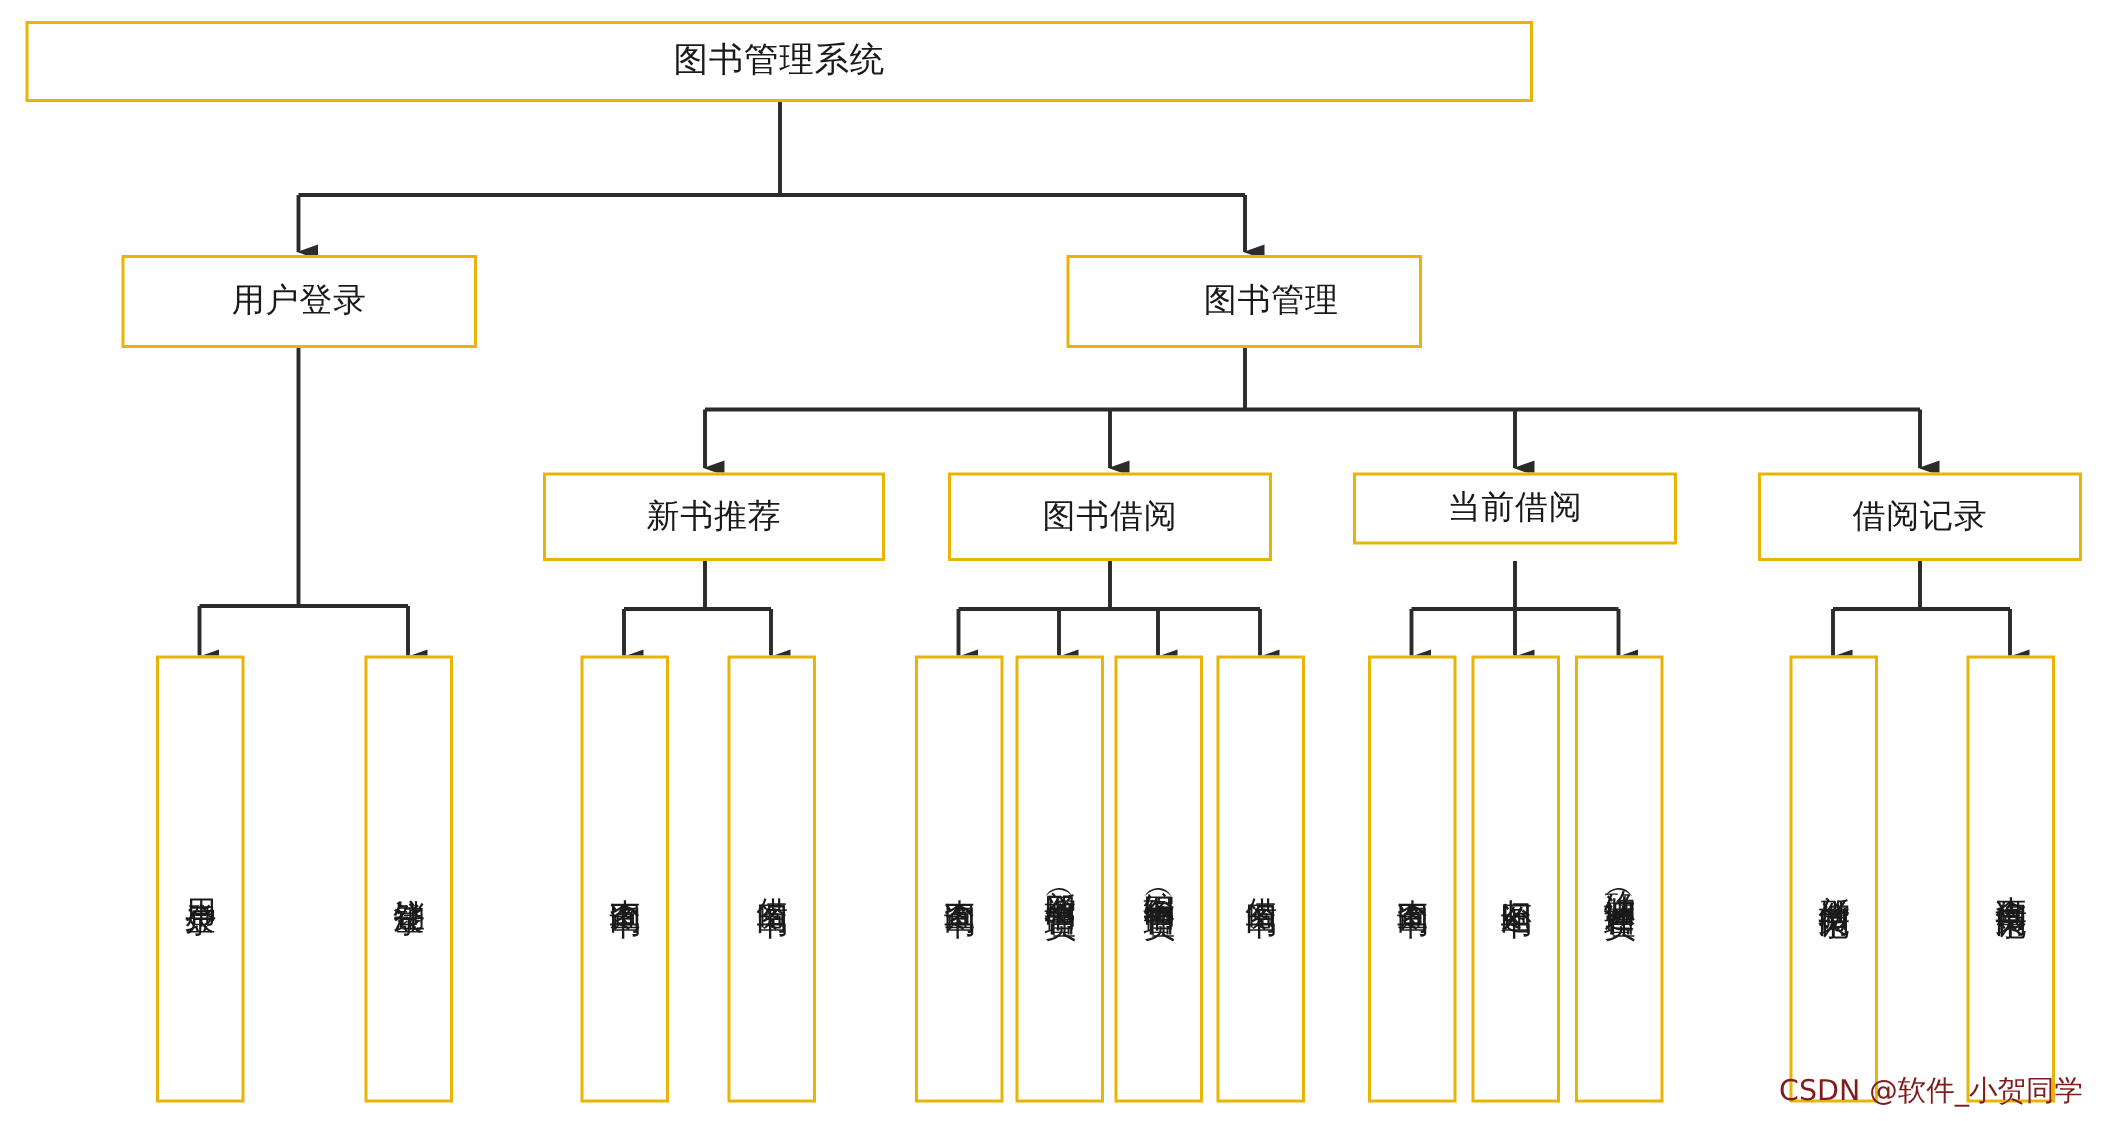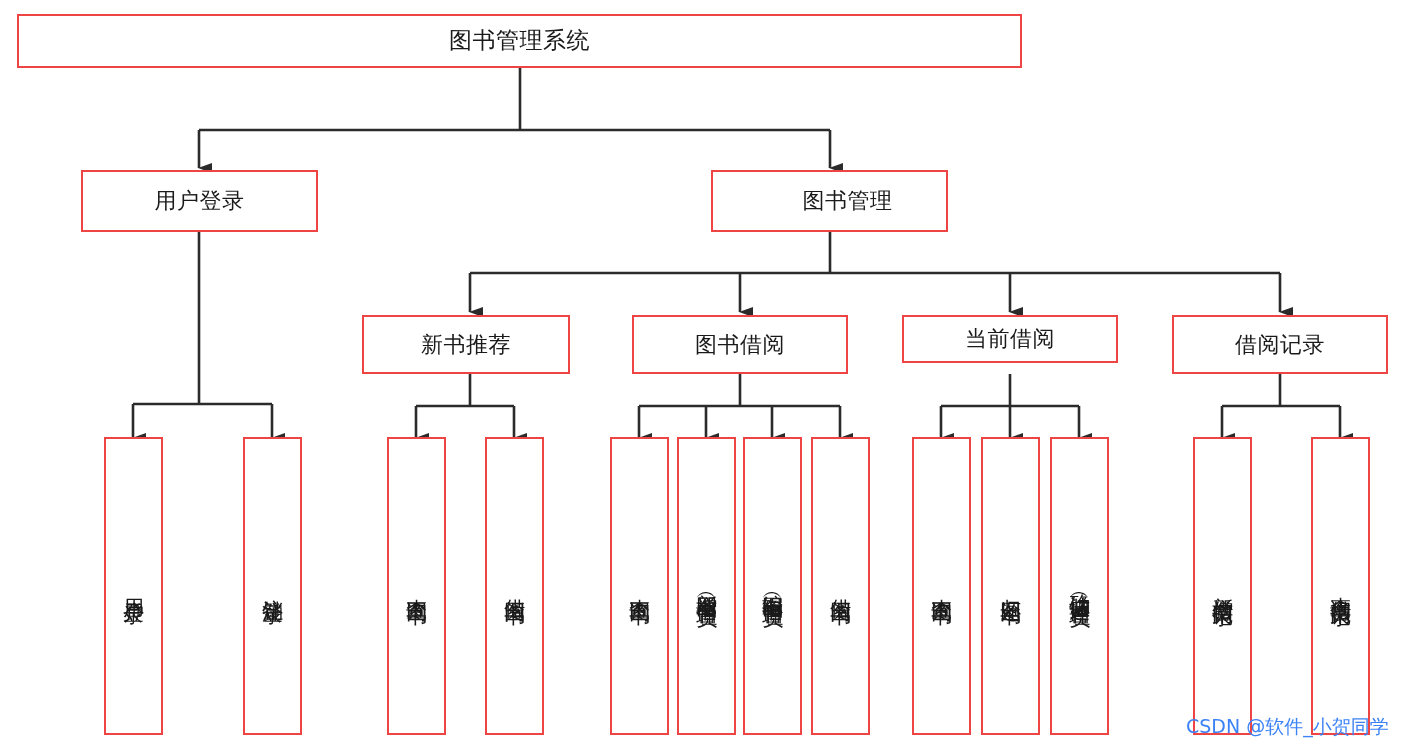--- a/index.html
+++ b/index.html
@@ -22,21 +22,21 @@
     position: absolute;
     left: 0;
     top: 0;
     width: 1405px;
     height: 747px;
     pointer-events: none;
   }
   .node {
     position: absolute;
     box-sizing: border-box;
-    border: 2px solid #ef4444;
+    border: 2px solid #eab308;
     background: #ffffff;
     display: flex;
     align-items: center;
     justify-content: center;
     color: #1a1a1a;
     z-index: 2;
   }
   .node .label {
     display: block;
     line-height: 1.18;
@@ -62,21 +62,21 @@
     line-height: 1.08;
     letter-spacing: 2px;
     white-space: nowrap;
     text-align: center;
   }
   .watermark {
     position: absolute;
     left: 1186px;
     top: 714px;
     font-size: 19px;
-    color: #3b82f6;
+    color: #7f1d1d;
     white-space: nowrap;
     z-index: 3;
     font-family: "DejaVu Sans", "Liberation Sans", sans-serif;
     text-align: right;
   }
 </style>
 </head>
 <body>
 
 <div id="diagram">
@@ -139,21 +139,21 @@
   </div>
 
   <div class="node h" style="left:81px; top:170px; width:237px; height:62px;">
     <span class="label">用户登录</span>
   </div>
 
   <div class="node h" style="left:711px; top:170px; width:237px; height:62px;padding-left:36px;">
     <span class="label">图书管理</span>
   </div>
 
-  <div class="node h" style="left:362px; top:315px; width:208px; height:59px;">
+  <div class="node h" style="left:362px; top:315px; width:228px; height:59px;">
     <span class="label">新书推荐</span>
   </div>
 
   <div class="node h" style="left:632px; top:315px; width:216px; height:59px;justify-content:center;">
     <span class="label">图书借阅</span>
   </div>
 
   <div class="node h" style="left:902px; top:315px; width:216px; height:48px;">
     <span class="label">当前借阅</span>
   </div>

